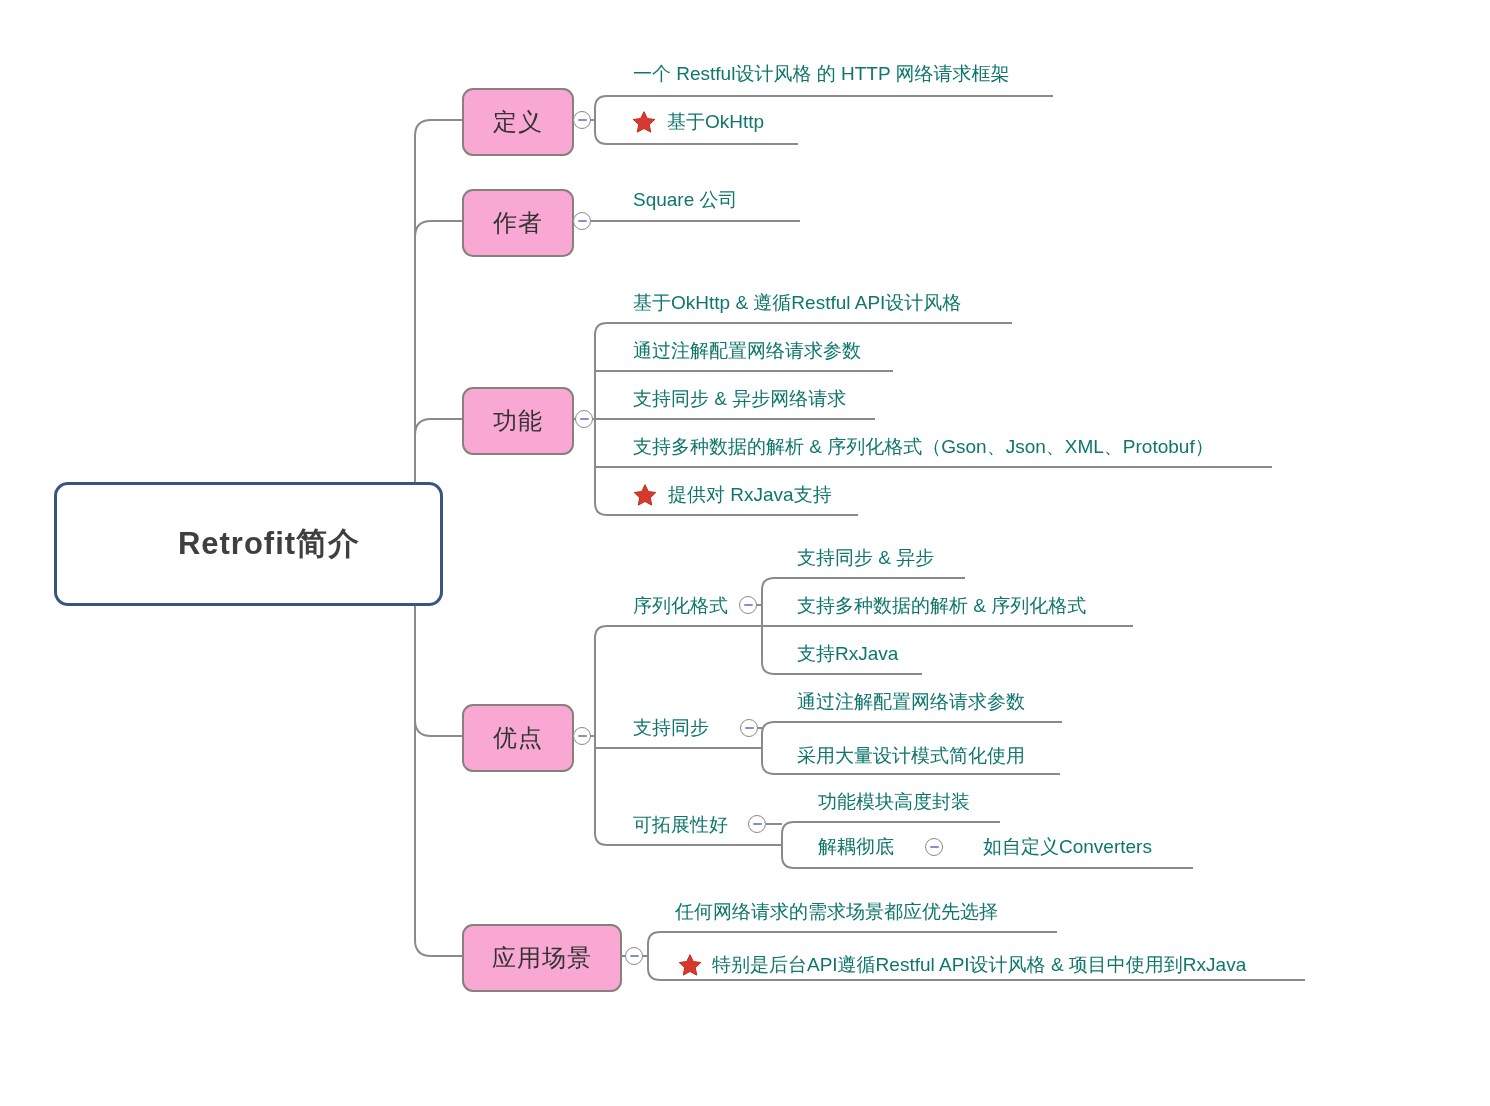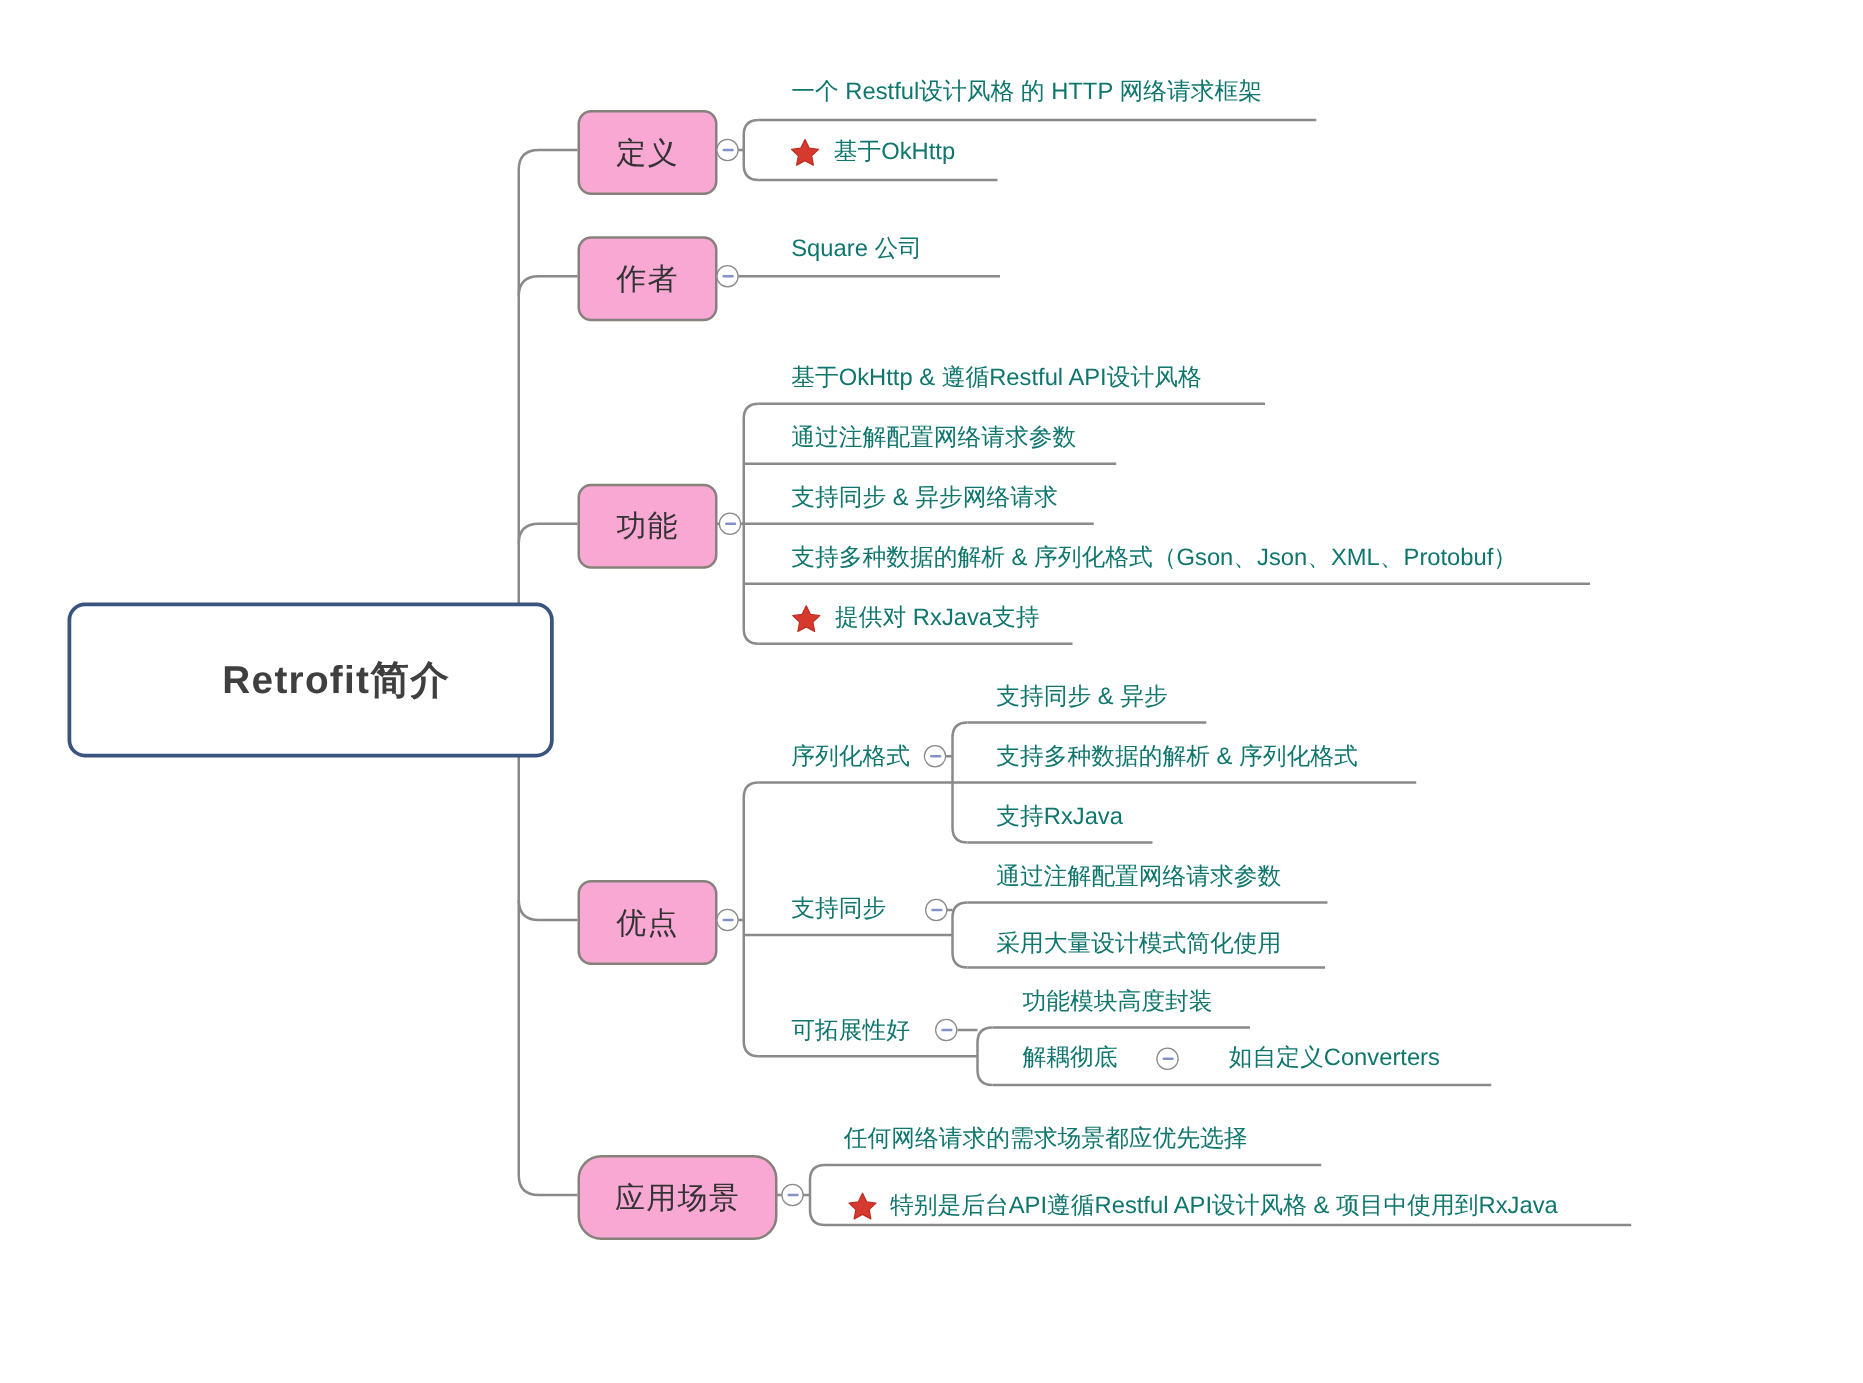--- a/index.html
+++ b/index.html
@@ -86,21 +86,21 @@
     <path d="M660,932 H1057"></path>
     <path d="M660,980 H1305"></path>
   </svg>
 
   <div class="rootbox" style="left:54px;top:482px;width:342px;height:118px;">Retrofit简介</div>
 
   <div class="box" style="left:462px;top:88px;width:108px;height:64px;">定义</div>
   <div class="box" style="left:462px;top:387px;width:108px;height:64px;">功能</div>
   <div class="box" style="left:462px;top:189px;width:108px;height:64px;">作者</div>
   <div class="box" style="left:462px;top:704px;width:108px;height:64px;">优点</div>
-  <div class="box" style="left:462px;top:924px;width:156px;height:64px;border-radius:19px;">应用场景</div>
+  <div class="box" style="left:462px;top:924px;width:156px;height:64px;">应用场景</div>
 
   <div class="collapse" style="left:573px;top:111px;">
       <div class="minus"></div>
     </div>
   <div class="collapse" style="left:573px;top:212px;">
       <div class="minus"></div>
     </div>
   <div class="collapse" style="left:575px;top:410px;">
       <div class="minus"></div>
     </div>

